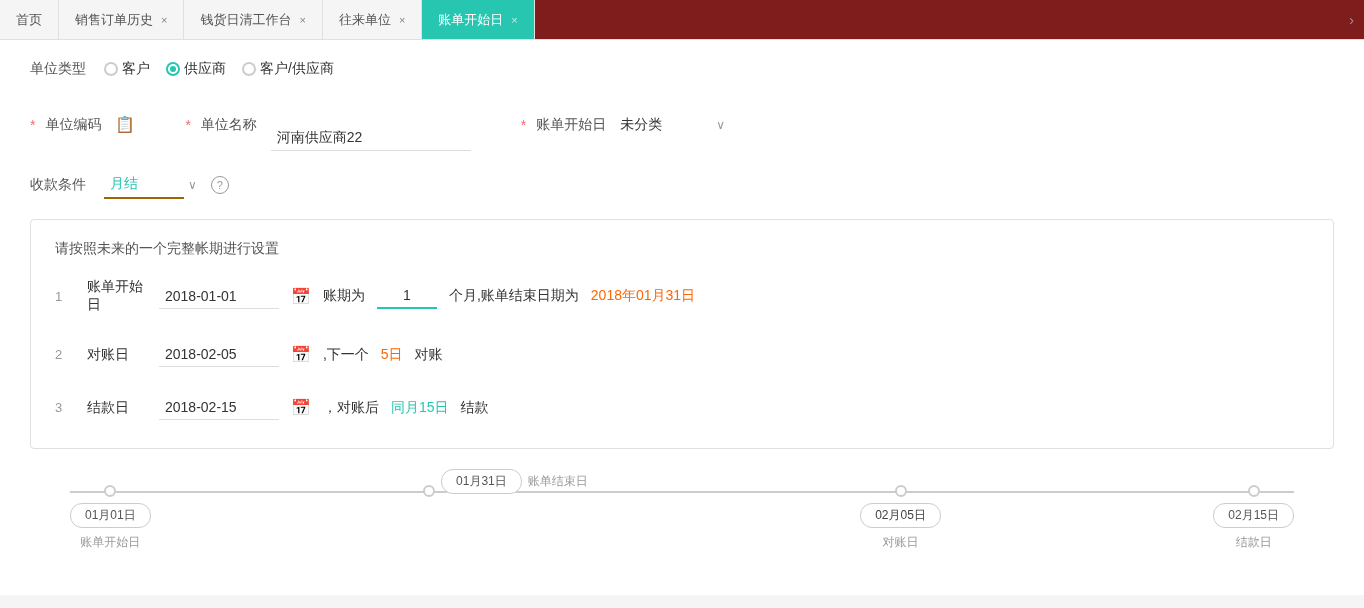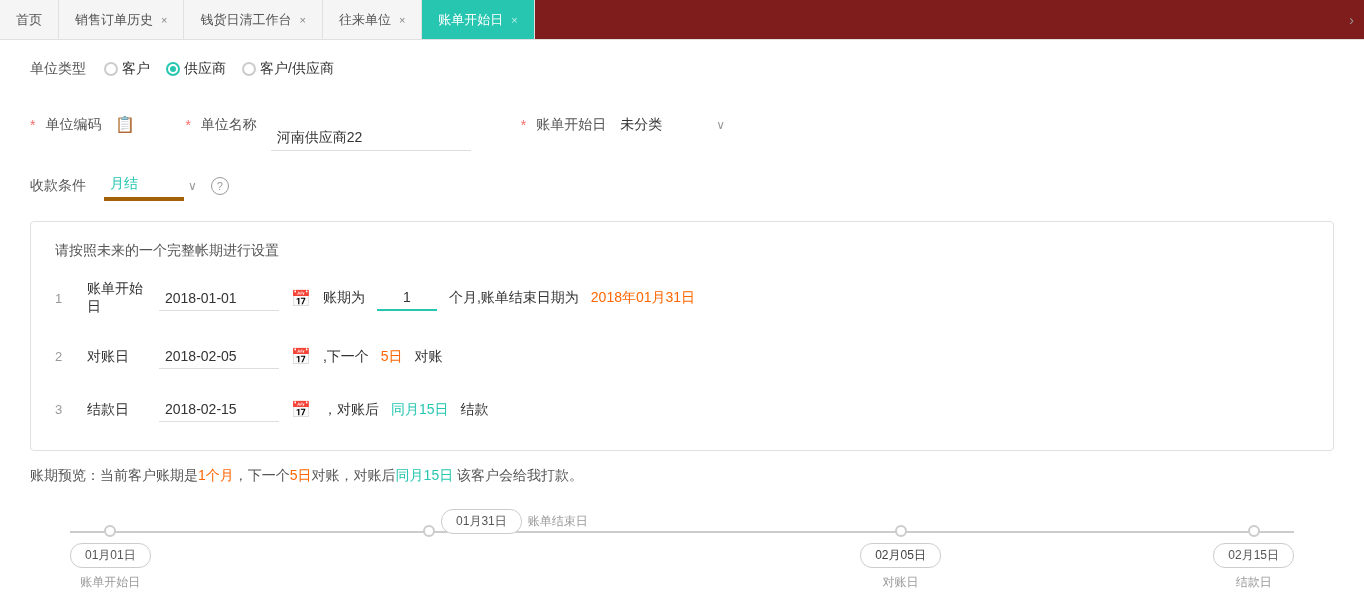--- a/index.html
+++ b/index.html
@@ -121,21 +121,21 @@
       font-size: 16px;
     }
 
     .select-field {
       display: flex;
       align-items: center;
       gap: 4px;
     }
     .select-value {
       color: #26c6b0;
-      border-bottom: 4px solid #a16207;
+      border-bottom: 2px solid #a16207;
       padding: 4px 6px;
       min-width: 80px;
       cursor: pointer;
     }
     .chevron-icon { color: #999; cursor: pointer; font-size: 12px; }
 
     .classify-select {
       display: flex;
       align-items: center;
       gap: 16px;
@@ -324,23 +324,20 @@
       <span class="period-num">3</span>
       <span class="period-row-label">结款日</span>
       <input class="period-input" type="text" value="2018-02-15" style="">
       <span class="calendar-icon">📅</span>
       <span class="period-suffix">，对账后</span>
       <span class="highlight-teal">同月15日</span>
       <span class="period-suffix">结款</span>
     </div>
   </div>
 
-  <div class="preview-text">
-    <span>账期预览：当前客户账期是</span><span class="highlight-orange">1个月</span><span>，下一个</span><span class="highlight-orange">5日</span><span>对账，对账后</span><span class="highlight-teal">同月15日</span>&nbsp;<span>该客户会给我打款。</span>
-  </div>
 
   <div style="position:relative; padding: 0 40px 30px;">
     <div style="position:relative; height:80px;">
 
       <div style="position:absolute; top:26px; left:0; right:0; height:2px; background:#ccc;"></div>
 
       <div style="display:flex; justify-content:space-between; align-items:flex-start; position:relative; z-index:1;">
 
         <div style="display:flex;flex-direction:column;align-items:center;gap:6px;">
           <div style="width:12px;height:12px;border-radius:50%;background:#fff;border:2px solid #ccc;margin-top:20px;"></div>

